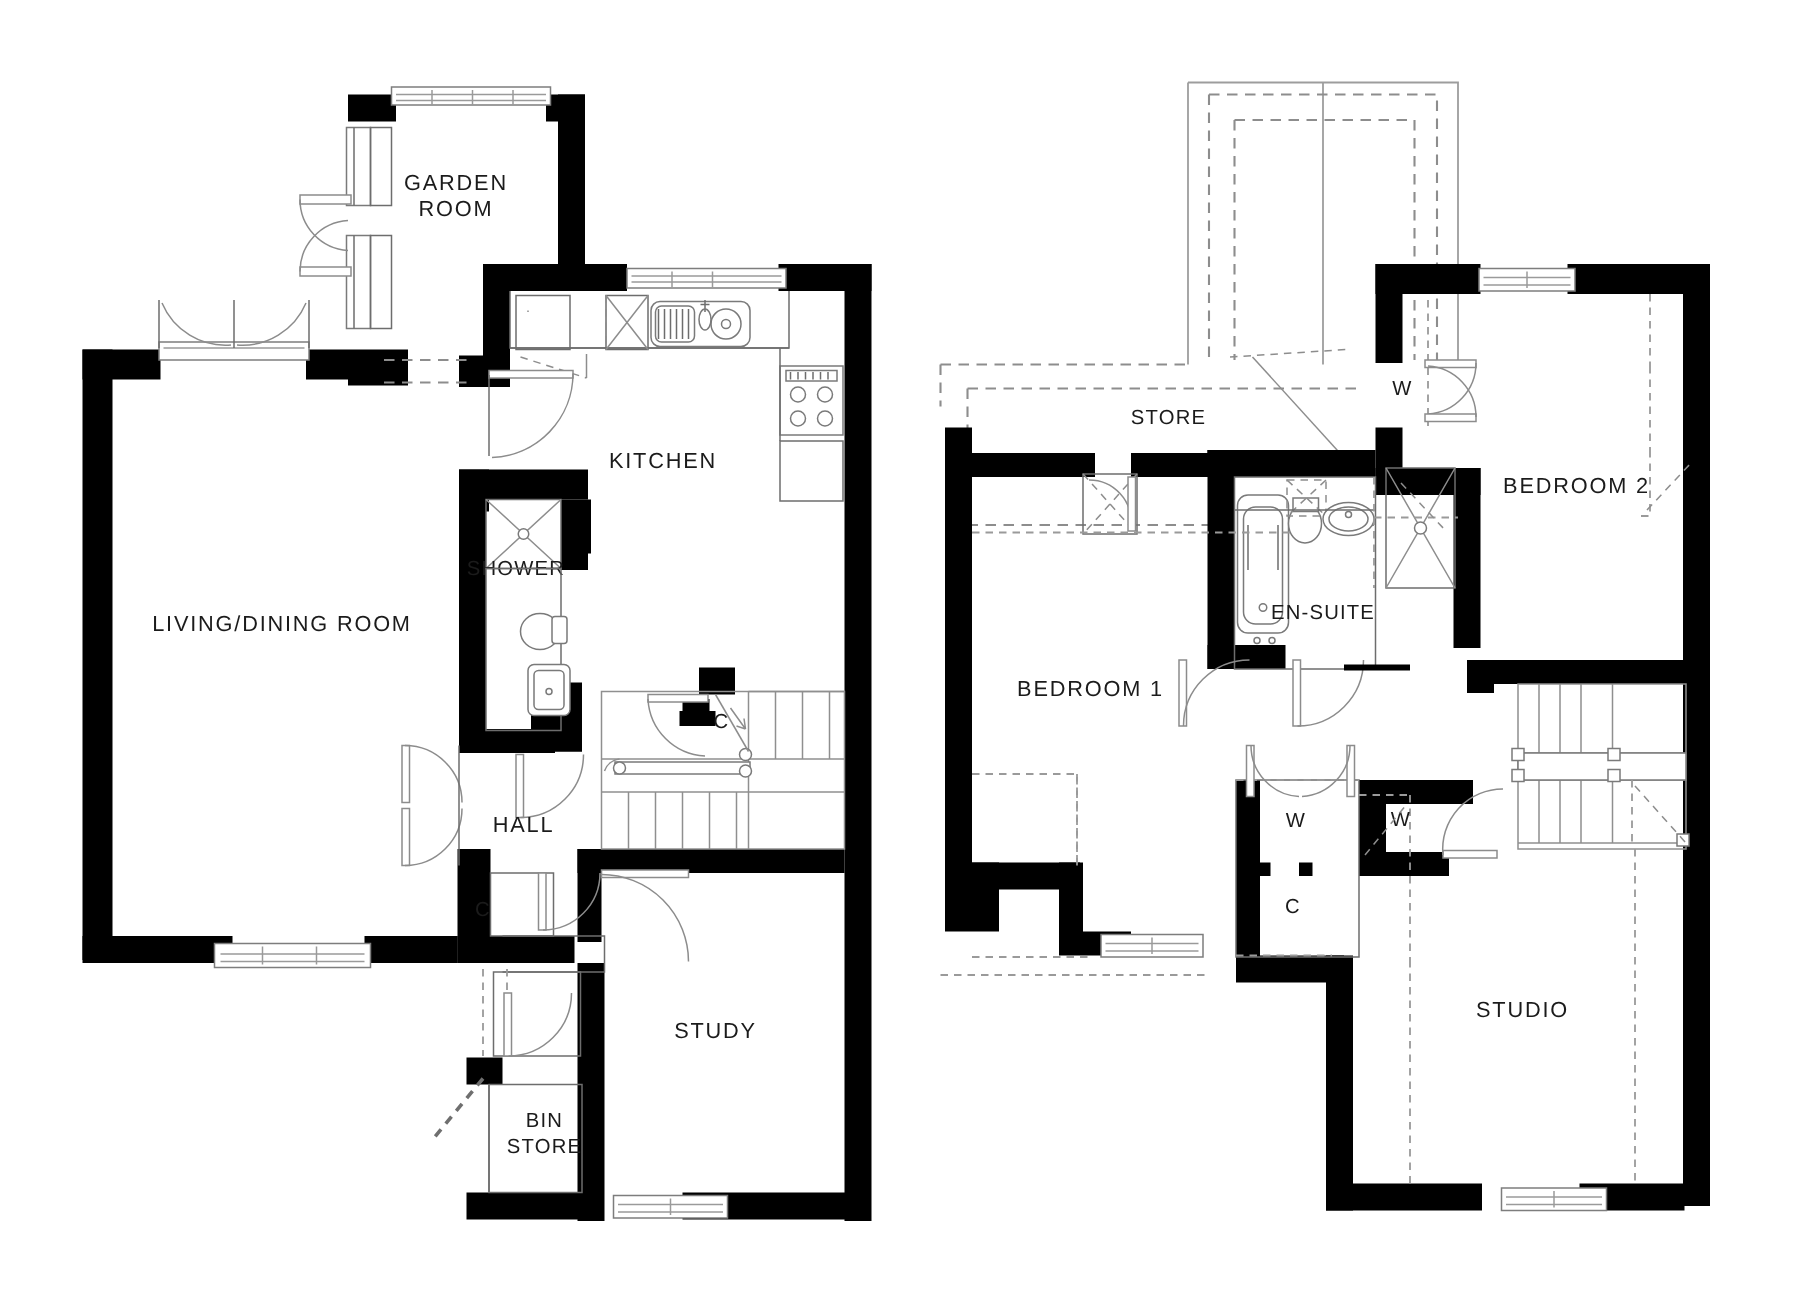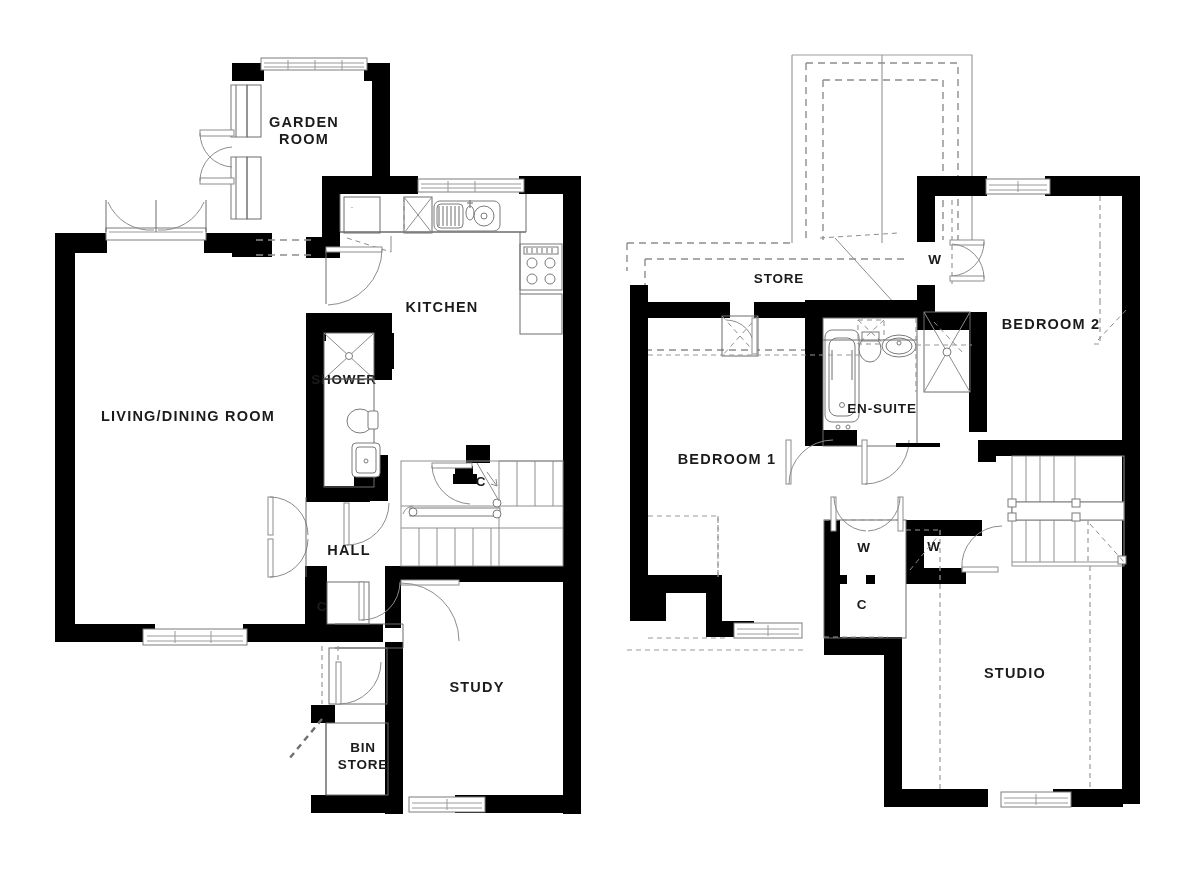--- a/index.html
+++ b/index.html
@@ -12,21 +12,20 @@
     height: 869px;
     font-family: "Liberation Sans", sans-serif;
     overflow: hidden;
     position: relative;
   }
   #plan-sheet {
     position: absolute;
     left: 0; top: 0;
     width: 1200px;
     height: 869px;
-    font-weight: bold;
   }
   svg { display: block; }
   .wall      { fill: #000000; stroke: none; }
   .thinline  { fill: none; stroke: #6d6d6d; stroke-width: 1; }
   .fixture   { fill: #ffffff; stroke: #7a7a7a; stroke-width: 1; }
   .fixture-d { fill: none; stroke: #7a7a7a; stroke-width: 1; }
   .swing     { fill: none; stroke: #8c8c8c; stroke-width: 1; }
   .leaf      { fill: #ffffff; stroke: #8c8c8c; stroke-width: 1; }
   .winframe  { fill: #ffffff; stroke: #7d7d7d; stroke-width: 1; }
   .winline   { fill: none; stroke: #9a9a9a; stroke-width: 1; }

